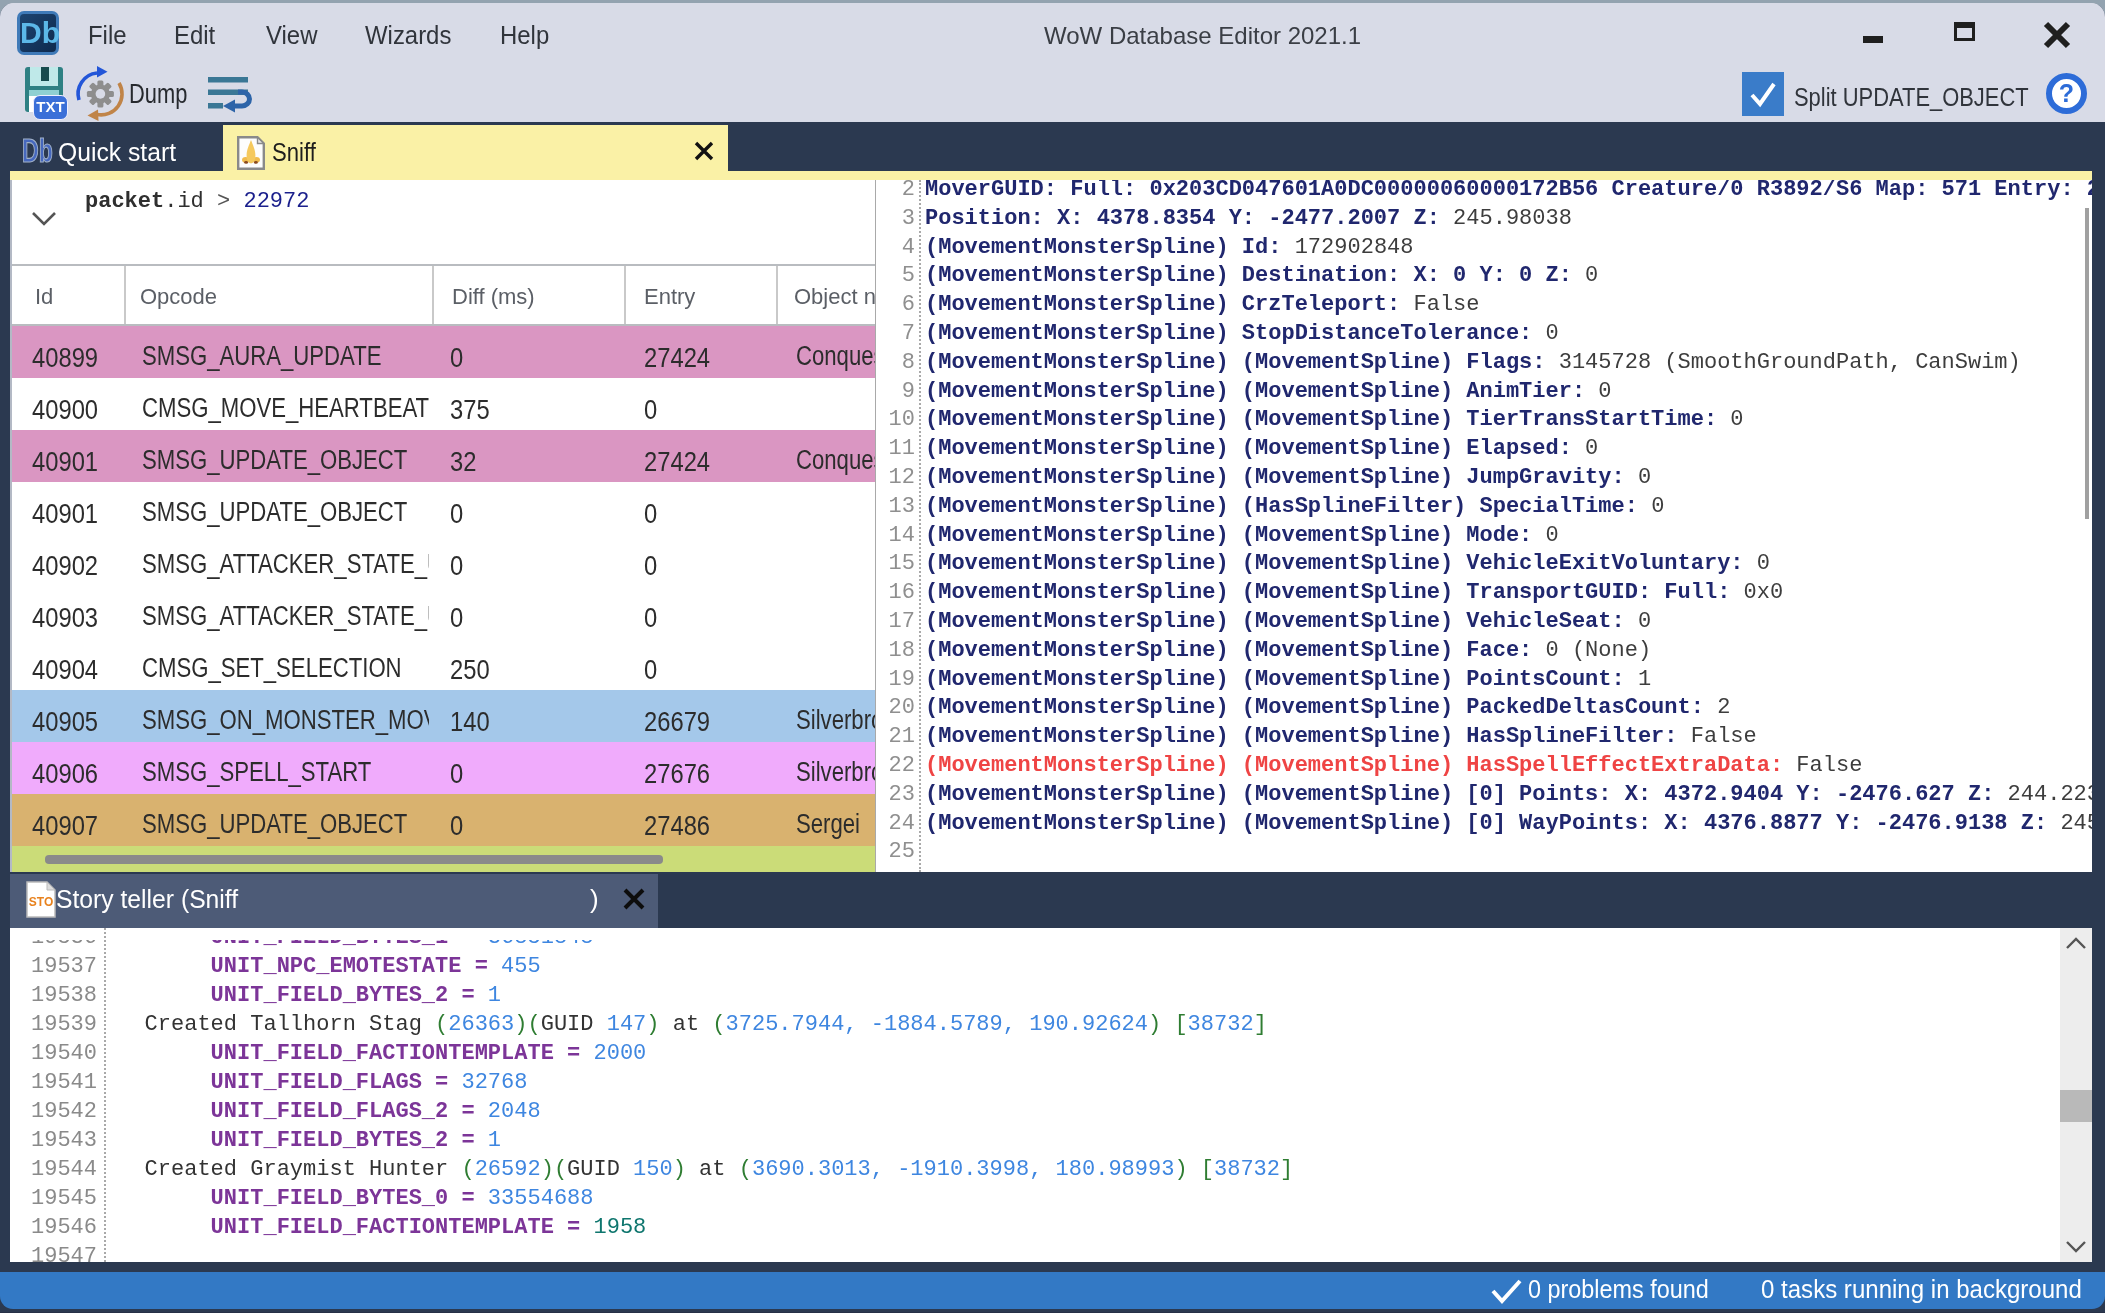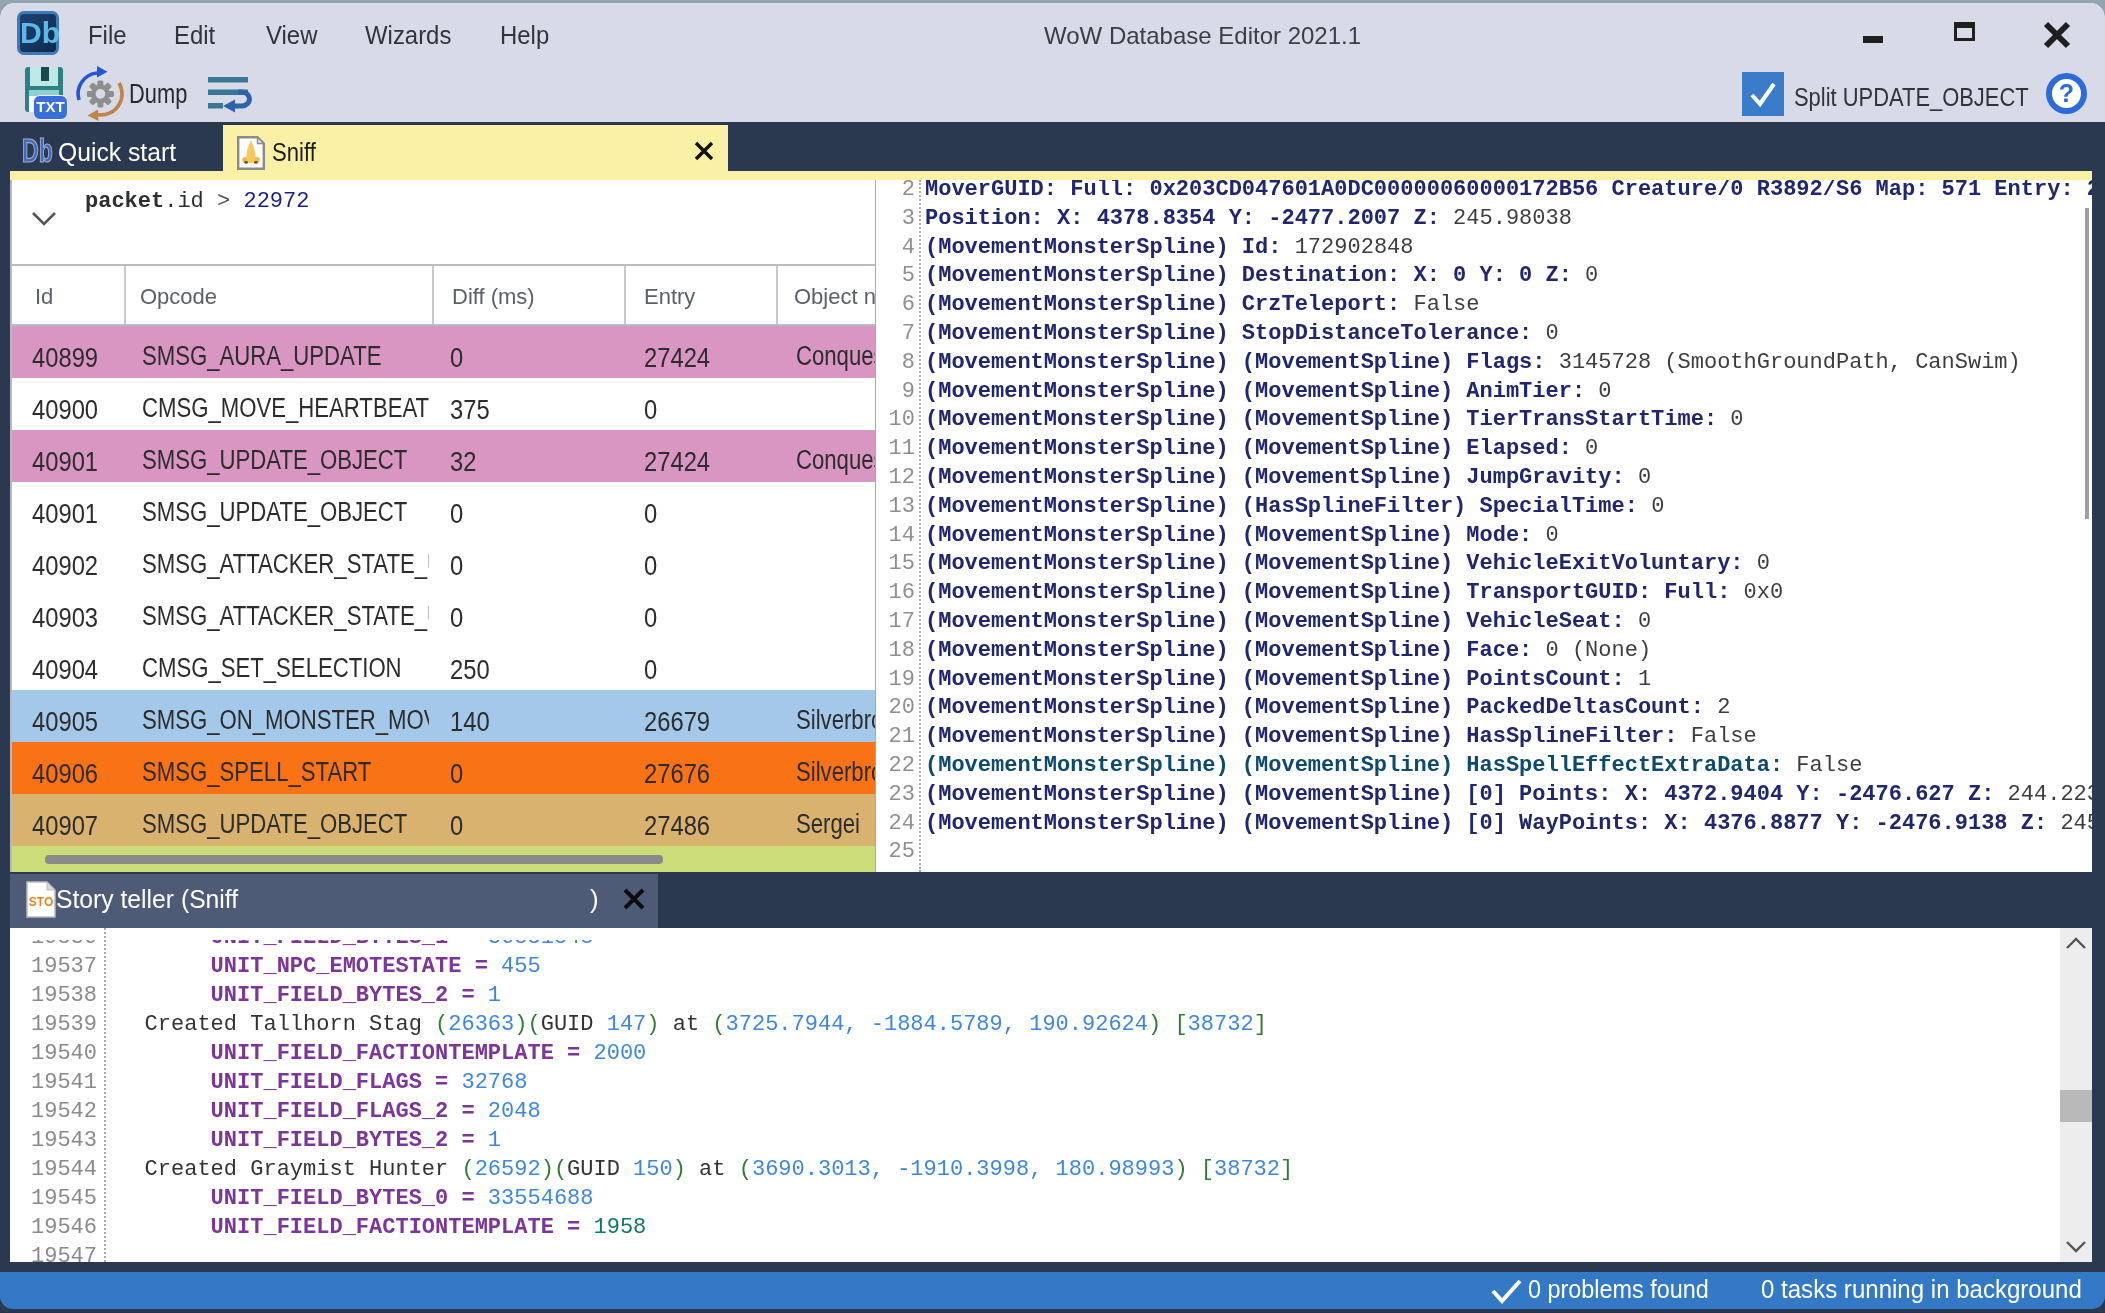--- a/index.html
+++ b/index.html
@@ -137,21 +137,21 @@
 <div class="a nw" style="left:438px;top:17px;font-size:27px;color:#2c2c2c"><span class="sx" style="transform:scaleX(.88)">250</span></div>
 <div class="a nw" style="left:632px;top:17px;font-size:27px;color:#2c2c2c"><span class="sx" style="transform:scaleX(.88)">0</span></div>
 </div>
 <div class="a" style="left:0;top:510px;width:866px;height:52px;background:#a4c8ea">
 <div class="a nw" style="left:20px;top:17px;font-size:27px;color:#2c2c2c"><span class="sx" style="transform:scaleX(.88)">40905</span></div>
 <div class="a nw" style="left:130px;top:15px;width:287px;overflow:hidden;font-size:27px;color:#2c2c2c"><span class="sx" style="transform:scaleX(.82)">SMSG_ON_MONSTER_MOVE</span></div>
 <div class="a nw" style="left:438px;top:17px;font-size:27px;color:#2c2c2c"><span class="sx" style="transform:scaleX(.88)">140</span></div>
 <div class="a nw" style="left:632px;top:17px;font-size:27px;color:#2c2c2c"><span class="sx" style="transform:scaleX(.88)">26679</span></div>
 <div class="a nw" style="left:784px;top:15px;width:82px;overflow:hidden;font-size:27px;color:#2c2c2c"><span class="sx" style="transform:scaleX(.82)">Silverbrook</span></div>
 </div>
-<div class="a" style="left:0;top:562px;width:866px;height:59px;background:#f97316">
+<div class="a" style="left:0;top:562px;width:866px;height:59px;background:#f0abfc">
 <div class="a nw" style="left:20px;top:17px;font-size:27px;color:#2c2c2c"><span class="sx" style="transform:scaleX(.88)">40906</span></div>
 <div class="a nw" style="left:130px;top:15px;width:287px;overflow:hidden;font-size:27px;color:#2c2c2c"><span class="sx" style="transform:scaleX(.82)">SMSG_SPELL_START</span></div>
 <div class="a nw" style="left:438px;top:17px;font-size:27px;color:#2c2c2c"><span class="sx" style="transform:scaleX(.88)">0</span></div>
 <div class="a nw" style="left:632px;top:17px;font-size:27px;color:#2c2c2c"><span class="sx" style="transform:scaleX(.88)">27676</span></div>
 <div class="a nw" style="left:784px;top:15px;width:82px;overflow:hidden;font-size:27px;color:#2c2c2c"><span class="sx" style="transform:scaleX(.82)">Silverbrook</span></div>
 </div>
 <div class="a" style="left:0;top:614px;width:866px;height:52px;background:#d9b26f">
 <div class="a nw" style="left:20px;top:17px;font-size:27px;color:#2c2c2c"><span class="sx" style="transform:scaleX(.88)">40907</span></div>
 <div class="a nw" style="left:130px;top:15px;width:287px;overflow:hidden;font-size:27px;color:#2c2c2c"><span class="sx" style="transform:scaleX(.82)">SMSG_UPDATE_OBJECT</span></div>
 <div class="a nw" style="left:438px;top:17px;font-size:27px;color:#2c2c2c"><span class="sx" style="transform:scaleX(.88)">0</span></div>
@@ -204,21 +204,21 @@
         <div class="nw"><b style="color:#20276e">(MovementMonsterSpline) (MovementSpline) JumpGravity: </b><span style="color:#3d3d3d;font-weight:400">0</span></div>
         <div class="nw"><b style="color:#20276e">(MovementMonsterSpline) (HasSplineFilter) SpecialTime: </b><span style="color:#3d3d3d;font-weight:400">0</span></div>
         <div class="nw"><b style="color:#20276e">(MovementMonsterSpline) (MovementSpline) Mode: </b><span style="color:#3d3d3d;font-weight:400">0</span></div>
         <div class="nw"><b style="color:#20276e">(MovementMonsterSpline) (MovementSpline) VehicleExitVoluntary: </b><span style="color:#3d3d3d;font-weight:400">0</span></div>
         <div class="nw"><b style="color:#20276e">(MovementMonsterSpline) (MovementSpline) TransportGUID: Full: </b><span style="color:#3d3d3d;font-weight:400">0x0</span></div>
         <div class="nw"><b style="color:#20276e">(MovementMonsterSpline) (MovementSpline) VehicleSeat: </b><span style="color:#3d3d3d;font-weight:400">0</span></div>
         <div class="nw"><b style="color:#20276e">(MovementMonsterSpline) (MovementSpline) Face: </b><span style="color:#3d3d3d;font-weight:400">0 (None)</span></div>
         <div class="nw"><b style="color:#20276e">(MovementMonsterSpline) (MovementSpline) PointsCount: </b><span style="color:#3d3d3d;font-weight:400">1</span></div>
         <div class="nw"><b style="color:#20276e">(MovementMonsterSpline) (MovementSpline) PackedDeltasCount: </b><span style="color:#3d3d3d;font-weight:400">2</span></div>
         <div class="nw"><b style="color:#20276e">(MovementMonsterSpline) (MovementSpline) HasSplineFilter: </b><span style="color:#3d3d3d;font-weight:400">False</span></div>
-        <div class="nw"><b style="color:#0c4a6e">(MovementMonsterSpline) (MovementSpline) HasSpellEffectExtraData: </b><span style="color:#3d3d3d;font-weight:400">False</span></div>
+        <div class="nw"><b style="color:#ef4444">(MovementMonsterSpline) (MovementSpline) HasSpellEffectExtraData: </b><span style="color:#3d3d3d;font-weight:400">False</span></div>
         <div class="nw"><b style="color:#20276e">(MovementMonsterSpline) (MovementSpline) [0] Points: X: 4372.9404 Y: -2476.627 Z: </b><span style="color:#3d3d3d;font-weight:400">244.223</span></div>
         <div class="nw"><b style="color:#20276e">(MovementMonsterSpline) (MovementSpline) [0] WayPoints: X: 4376.8877 Y: -2476.9138 Z: </b><span style="color:#3d3d3d;font-weight:400">245</span></div>
       </div>
 <div class="a" style="left:1209px;top:28px;width:4px;height:311px;background:#a0a0a0"></div>
 </div>
 <div class="a" style="left:10px;top:871px;width:648px;height:54px;background:#4d5b77"></div>
 <svg class="a" style="left:26px;top:878px" width="30" height="37" viewBox="0 0 30 37">
 <path d="M1 1 L21 1 L29 9 L29 36 L1 36 Z" fill="#fff" stroke="#bbb" stroke-width="1.5"></path>
 <path d="M21 1 L21 9 L29 9 Z" fill="#ddd" stroke="#bbb" stroke-width="1"></path>
 <text x="15" y="25" text-anchor="middle" font-family="Liberation Sans" font-size="12" font-weight="bold" fill="#e8821e">STO</text>

